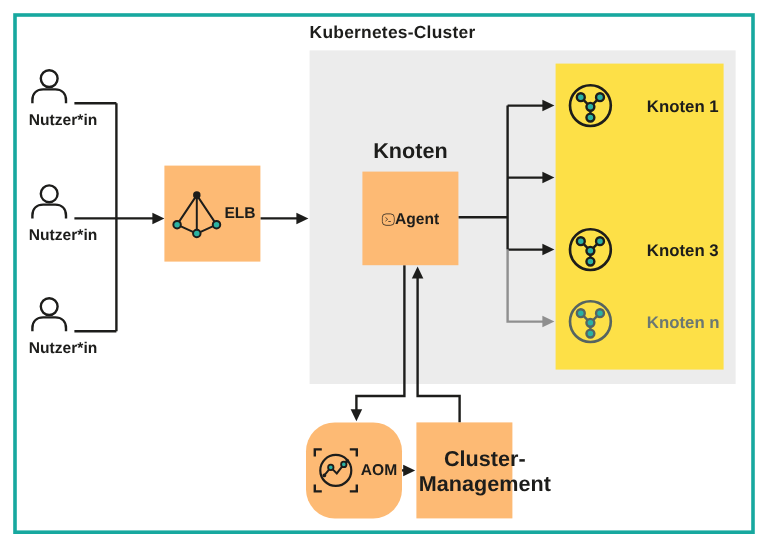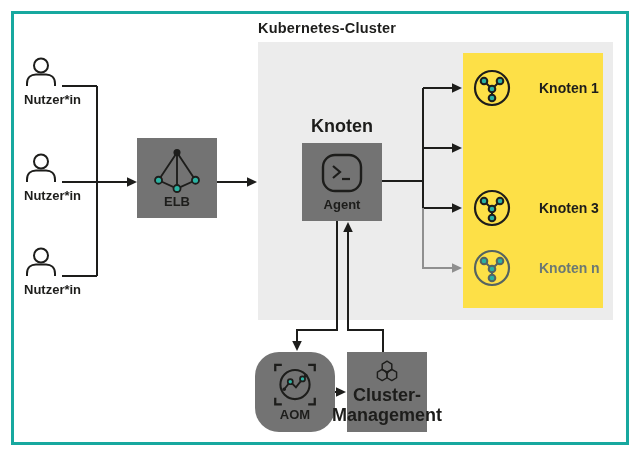--- a/index.html
+++ b/index.html
@@ -3,25 +3,25 @@
 <meta charset="utf-8">
 <style>
   html,body{margin:0;padding:0;background:#fff;}
   .page{position:relative;width:640px;height:456px;background:#ffffff;overflow:hidden;
         font-family:"Liberation Sans",sans-serif;color:#1d1d1b;}
   .abs{position:absolute;}
   .frame{box-sizing:border-box;left:11px;top:11px;width:618px;height:434px;border:3px solid #17a89f;}
   .connectors{left:0;top:0;z-index:1;}
   .cluster-bg{left:258px;top:42px;width:355px;height:278px;background:#ececec;z-index:0;}
   .cluster-title{left:258px;top:20px;font-size:14.5px;font-weight:600;letter-spacing:.2px;z-index:2;}
-  .teal-box{background:#737373;z-index:2;display:flex;flex-direction:column;align-items:center;
-            justify-content:space-between;box-sizing:border-box;}
+  .teal-box{background:#fdba74;z-index:2;display:flex;align-items:center;
+            justify-content:flex-start;box-sizing:border-box;}
   .elb-box{left:137px;top:138px;width:80px;height:80px;padding:9px 4px 8px;}
   .master-title{left:302px;top:116px;width:80px;text-align:center;font-size:18px;font-weight:600;z-index:2;}
-  .master-box{left:302px;top:143px;width:80px;height:78px;padding:10px 4px 8px;}
+  .master-box{left:302px;top:143px;width:80px;height:78px;padding:10px 16px 8px;}
   .aom-box{left:255px;top:352px;width:80px;height:80px;padding:9px 4px 9px;border-radius:24px;}
   .cm-box{left:347px;top:352px;width:80px;height:80px;padding:8px 2px 6px;}
   .box-label{font-size:13px;font-weight:600;color:#1d1d1b;text-align:center;line-height:1.15;}
   .cm-label{font-size:18px;}
   .node-box{left:463px;top:53px;width:140px;height:255px;background:#fde047;z-index:2;}
   .node-row{position:absolute;left:10px;display:flex;align-items:center;}
   .node-label{margin-left:28px;font-size:14px;font-weight:600;color:#1d1d1b;white-space:nowrap;}
   .node-row.inactive .node-label{color:#6b7873;}
   .user{z-index:2;}
   .user-label{margin-top:5px;font-size:13px;font-weight:600;white-space:nowrap;}

